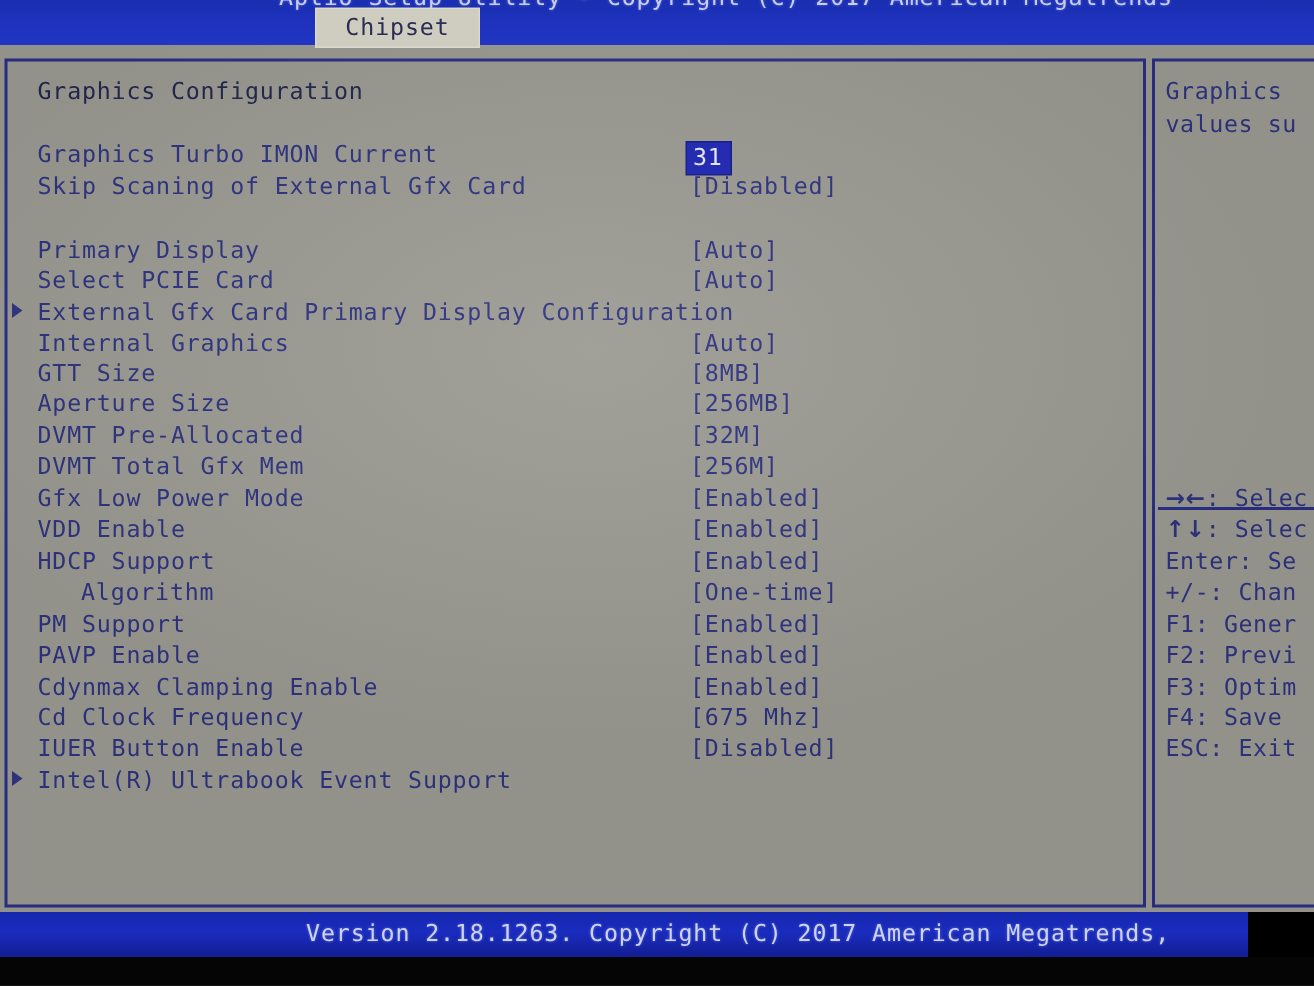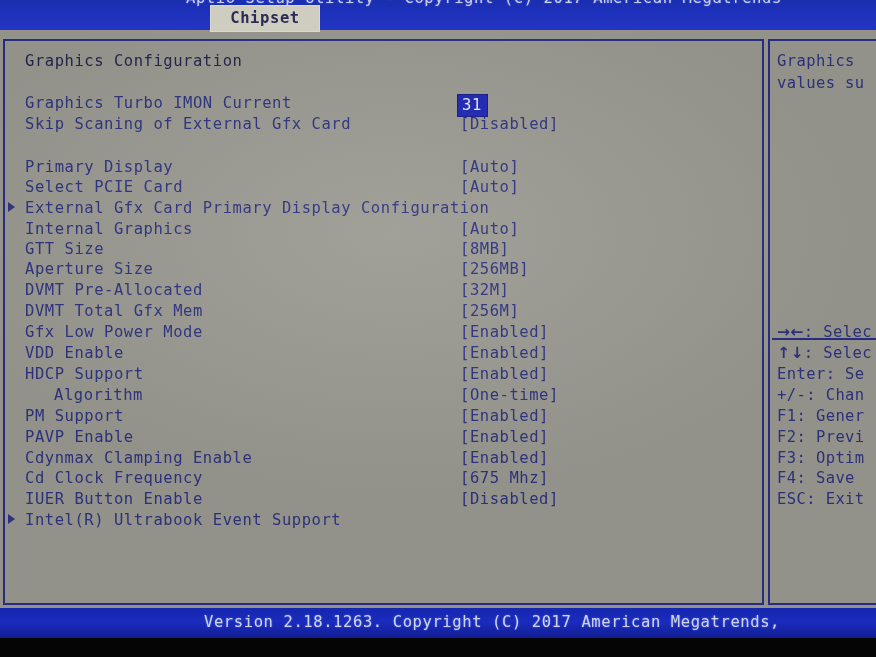--- a/index.html
+++ b/index.html
@@ -56,21 +56,20 @@
   }
   #tab-chipset .tab-label {
     position: absolute;
     left: 0;
     right: 0;
     top: 4px;
     text-align: center;
     font-size: 15.5px;
     letter-spacing: 0.6px;
     color: #2b2b55;
-    font-weight: bold;
   }
 
   
   #body-area {
     position: absolute;
     left: 0;
     top: 30px;
     width: 876px;
     height: 578px;
     background: #9b9b93;
@@ -182,24 +181,25 @@
   .glyph {
     font-family: "DejaVu Sans", sans-serif;
     font-weight: bold;
   }
 
   
   #versionbar {
     position: absolute;
     left: 0;
     top: 608px;
-    width: 876px;
+    width: 784px;
     height: 30px;
     background: linear-gradient(180deg, #1526ae 0%, #1a2cbe 45%, #121d92 100%);
     overflow: hidden;
+    padding-left: 48px;
   }
   #versionbar .version-text {
     position: absolute;
     left: 204px;
     top: 5px;
     font-size: 15.5px;
     letter-spacing: 0.6px;
     color: #cfd3ea;
     white-space: nowrap;
     text-shadow: 0 0 2px rgba(130,150,255,0.65);

